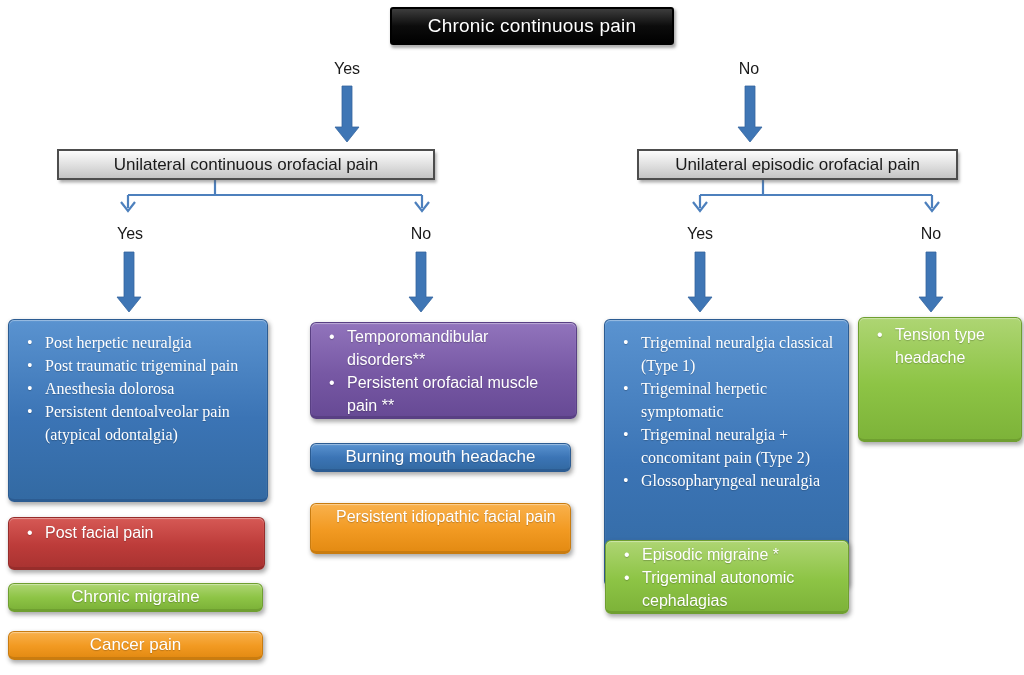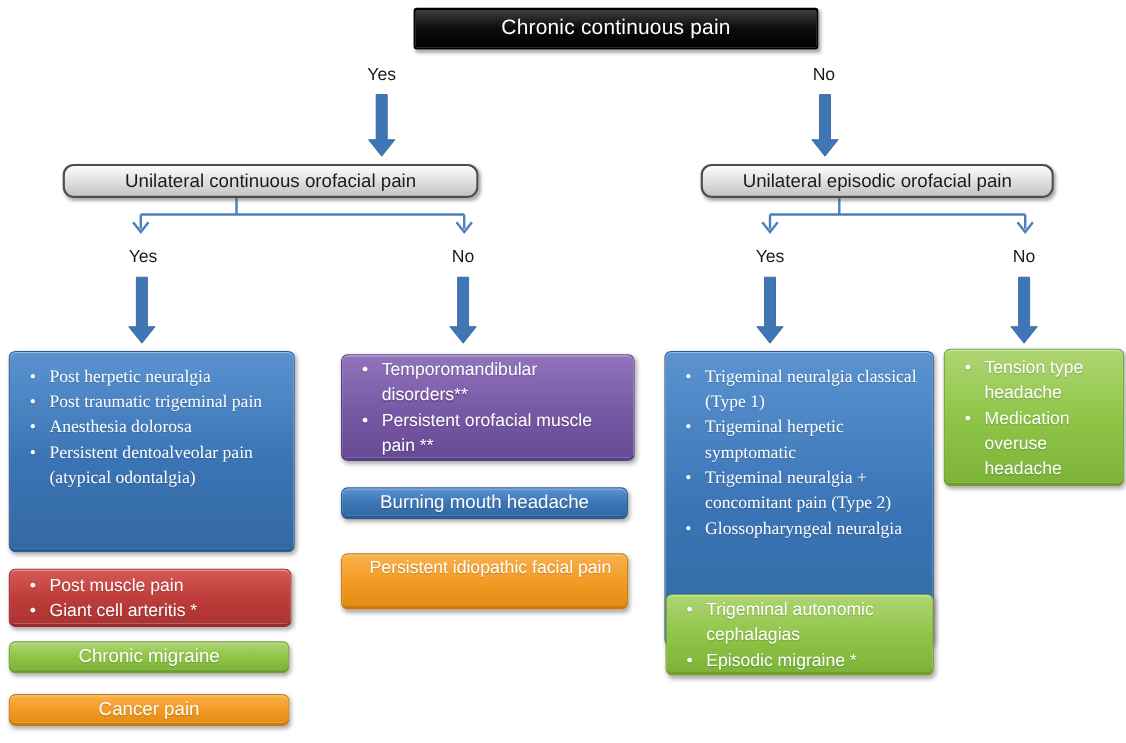--- a/index.html
+++ b/index.html
@@ -14,21 +14,21 @@
     box-shadow:1.5px 2.5px 4px rgba(70,70,70,.45), inset 0 1px 1px rgba(255,255,255,.4);
     text-shadow:0 1px 1px rgba(0,0,0,.22);
   }
   .c-blue  {background:linear-gradient(#5a93d0,#3b74b5 55%,#336aa3);border-color:#2c5c92;}
   .c-red   {background:linear-gradient(#d65955,#bd3c3a 55%,#aa3331);border-color:#972d2b;}
   .c-green {background:linear-gradient(#aed573,#8dc445 55%,#7db339);border-color:#6f9f30;}
   .c-orange{background:linear-gradient(#f9b14c,#f29a22 55%,#e48b13);border-color:#c97c10;}
   .c-purple{background:linear-gradient(#9174bc,#7758a4 55%,#674a95);border-color:#594084;}
   .c-gray{
     background:linear-gradient(#fcfcfc,#dedede 55%,#c4c4c4);
-    border:2px solid #4d4d4d;border-radius:10px;color:#1a1a1a;text-shadow:none;
+    border:2px solid #4d4d4d;border-radius:0;color:#1a1a1a;text-shadow:none;
     box-shadow:1.5px 2.5px 3px rgba(90,90,90,.5);
   }
   .c-black{
     background:linear-gradient(#3d3d3d,#0c0c0c 50%,#000);
     border:2px solid #000;border-radius:3px;color:#fff;
     box-shadow:1.5px 2.5px 3px rgba(90,90,90,.5);
   }
   .center{display:flex;align-items:center;justify-content:center;text-align:center;}
   .node{font-size:17px;}
   .root-node{font-size:19px;letter-spacing:.2px;}
@@ -64,21 +64,21 @@
   <g fill="#3f76b5" stroke="#35659e" stroke-width="0.8">
     <path d="M342 86 H352 V127 H359 L347 142 L335 127 H342 Z"></path>
     <path d="M745 86 H755 V127 H762 L750 142 L738 127 H745 Z"></path>
     <path d="M124 252 H134 V297 H141 L129 312 L117 297 H124 Z"></path>
     <path d="M416 252 H426 V297 H433 L421 312 L409 297 H416 Z"></path>
     <path d="M695 252 H705 V297 H712 L700 312 L688 297 H695 Z"></path>
     <path d="M926 252 H936 V297 H943 L931 312 L919 297 H926 Z"></path>
   </g>
 </svg>
 
-<div class="box c-black center root-node" style="left:376px;top:7px;width:368px;height:38px">
+<div class="box c-black center root-node" style="left:390px;top:7px;width:284px;height:38px">
   <span>Chronic continuous pain</span>
 </div>
 
 <div class="yn" style="left:347px;top:60px">Yes</div>
 <div class="yn" style="left:749px;top:60px">No</div>
 
 <div class="box c-gray center node" style="left:57px;top:149px;width:378px;height:31px">
   <span>Unilateral continuous orofacial pain</span>
 </div>
 <div class="box c-gray center node" style="left:637px;top:149px;width:321px;height:31px">
@@ -93,22 +93,21 @@
 <div class="box c-blue list pad-lg" style="left:8px;top:319px;width:260px;height:183px">
   <ul class="bullets">
       <li>Post herpetic neuralgia</li>
       <li>Post traumatic trigeminal pain</li>
       <li>Anesthesia dolorosa</li>
       <li>Persistent dentoalveolar pain (atypical odontalgia)</li>
     </ul>
 </div>
 <div class="box c-red list pad-sm" style="left:8px;top:517px;width:257px;height:53px">
   <ul class="bullets">
-      <li>Post muscle pain</li>
-      <li>Giant cell arteritis *</li>
+      <li>Post facial pain</li>
     </ul>
 </div>
 <div class="box c-green center single" style="left:8px;top:583px;width:255px;height:29px">
   <span>Chronic migraine</span>
 </div>
 <div class="box c-orange center single" style="left:8px;top:631px;width:255px;height:29px">
   <span>Cancer pain</span>
 </div>
 
 <div class="box c-purple list pad-xs narrow-right-lg" style="left:310px;top:322px;width:267px;height:97px">
@@ -127,23 +126,22 @@
 <div class="box c-blue list pad-lg narrow-right" style="left:604px;top:319px;width:245px;height:268px">
   <ul class="bullets">
       <li>Trigeminal neuralgia classical (Type 1)</li>
       <li>Trigeminal herpetic symptomatic</li>
       <li>Trigeminal neuralgia + concomitant pain (Type 2)</li>
       <li>Glossopharyngeal neuralgia</li>
     </ul>
 </div>
 <div class="box c-green list pad-xs" style="left:605px;top:540px;width:244px;height:74px">
   <ul class="bullets">
+      <li>Episodic migraine *</li>
       <li>Trigeminal autonomic cephalagias</li>
-      <li>Episodic migraine *</li>
     </ul>
 </div>
 
 <div class="box c-green list pad-md narrow-right" style="left:858px;top:317px;width:164px;height:125px">
   <ul class="bullets">
       <li>Tension type headache</li>
-      <li>Medication overuse headache</li>
     </ul>
 </div>
 
 </body></html>

